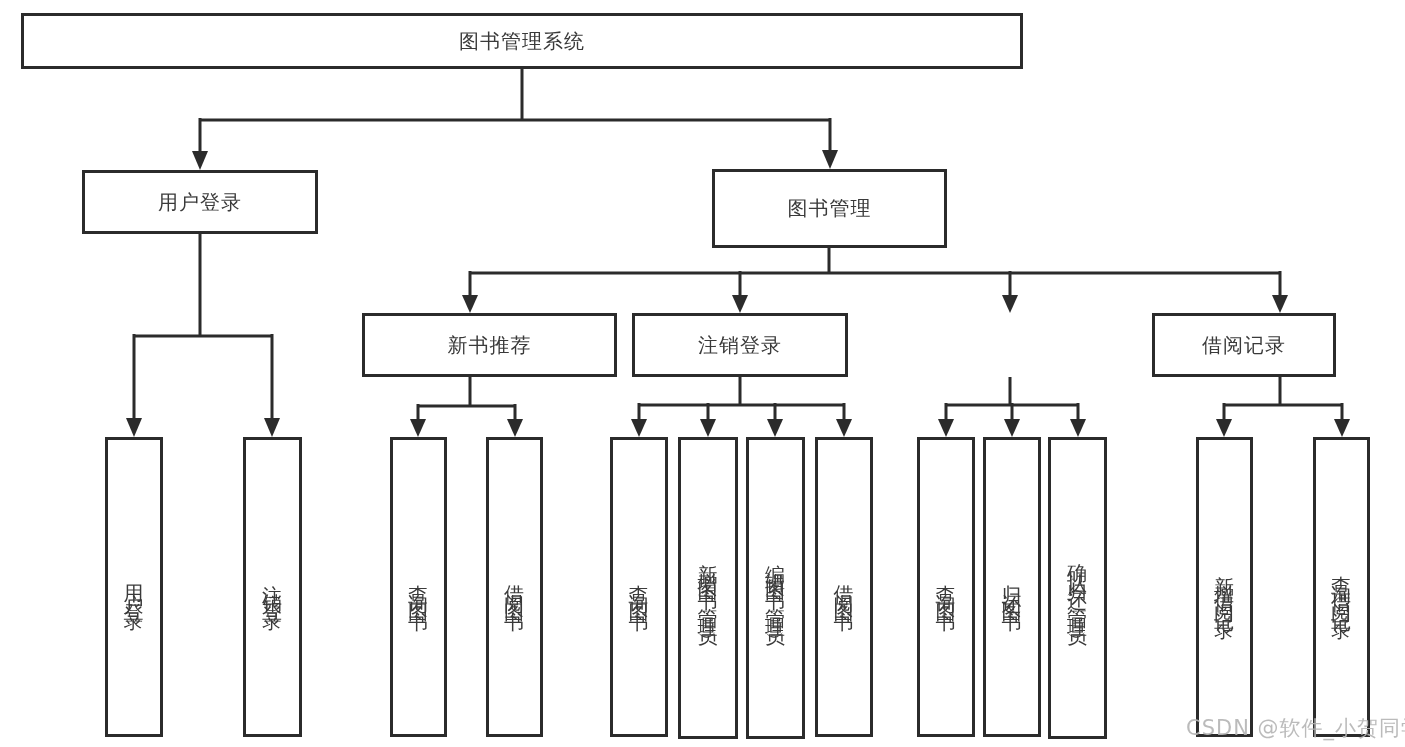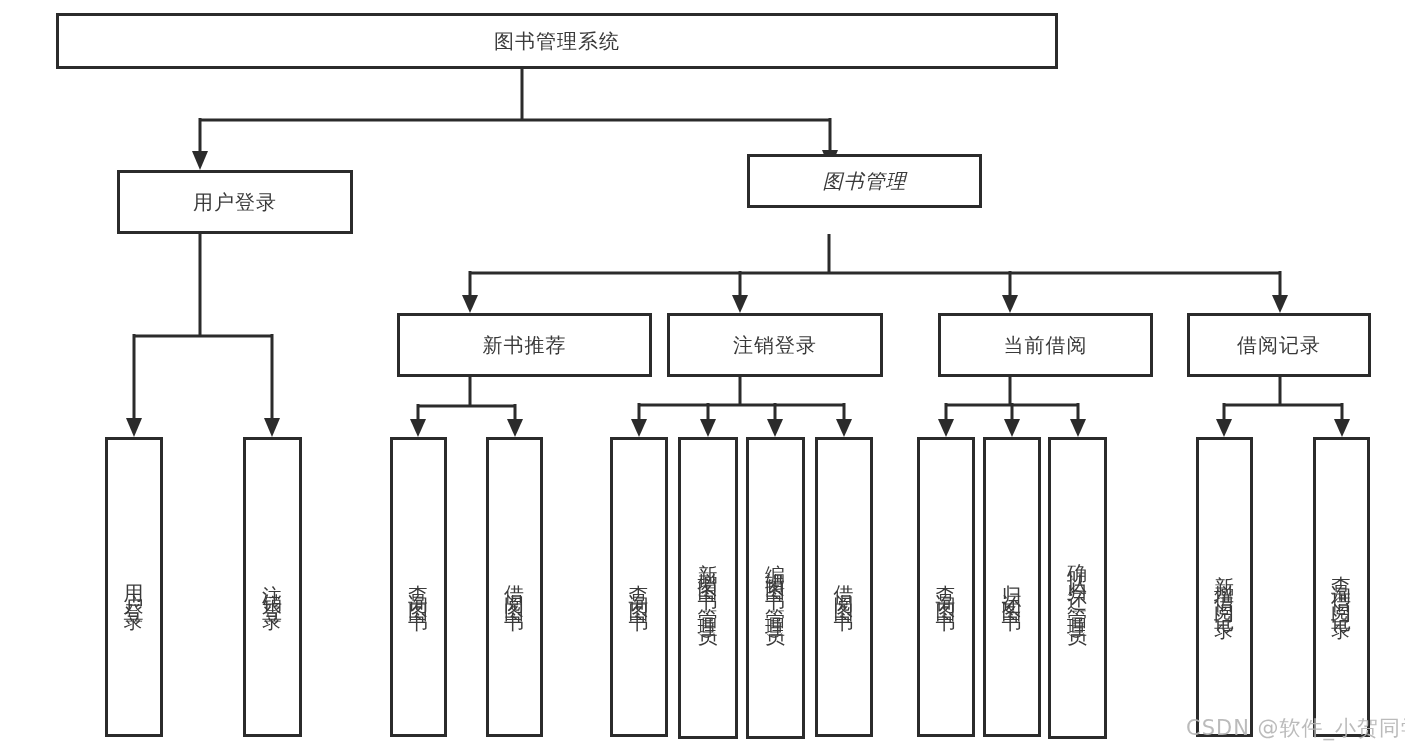--- a/index.html
+++ b/index.html
@@ -16,21 +16,21 @@
     overflow:hidden;
   }
   .stage{position:relative;width:1405px;height:747px;}
   .connectors{position:absolute;left:0;top:0;z-index:1;}
   .node{
     position:absolute;box-sizing:border-box;background:#fff;
     border:3px solid var(--border);color:var(--text);
     display:flex;align-items:center;justify-content:center;
     font-size:20px;z-index:2;
   }
-  .node.h{letter-spacing:1px;margin-left:35px;}
+  .node.h{letter-spacing:1px;}
   .node.v span{
     writing-mode:vertical-rl;text-orientation:mixed;
     letter-spacing:0.45em;font-size:20px;line-height:1;
     white-space:nowrap;
   }
   .watermark{
     position:absolute;left:1186px;top:714px;z-index:6;
     font-size:21px;color:var(--watermark);opacity:.92;
     letter-spacing:1px;white-space:nowrap;
   }
@@ -101,32 +101,29 @@
     </g>
   </svg>
 
   <div class="node h" style="left:21px;top:13px;width:1002px;height:56px;">
     <span>图书管理系统</span>
   </div>
 
   <div class="node h" style="left:82px;top:170px;width:236px;height:64px;">
     <span>用户登录</span>
   </div>
-  <div class="node h" style="left:712px;top:154px;width:235px;height:54px;font-style:italic;">
+  <div class="node h" style="left:712px;top:169px;width:235px;height:79px;">
     <span>图书管理</span>
   </div>
 
   <div class="node h" style="left:362px;top:313px;width:255px;height:64px;">
     <span>新书推荐</span>
   </div>
   <div class="node h" style="left:632px;top:313px;width:216px;height:64px;">
     <span>注销登录</span>
-  </div>
-  <div class="node h" style="left:903px;top:313px;width:215px;height:64px;">
-    <span>当前借阅</span>
   </div>
   <div class="node h" style="left:1152px;top:313px;width:184px;height:64px;">
     <span>借阅记录</span>
   </div>
 
   <div class="node v" style="left:105px;top:437px;width:58px;height:300px;">
     <span>用户登录</span>
   </div>
   <div class="node v" style="left:243px;top:437px;width:59px;height:300px;">
     <span>注销登录</span>

